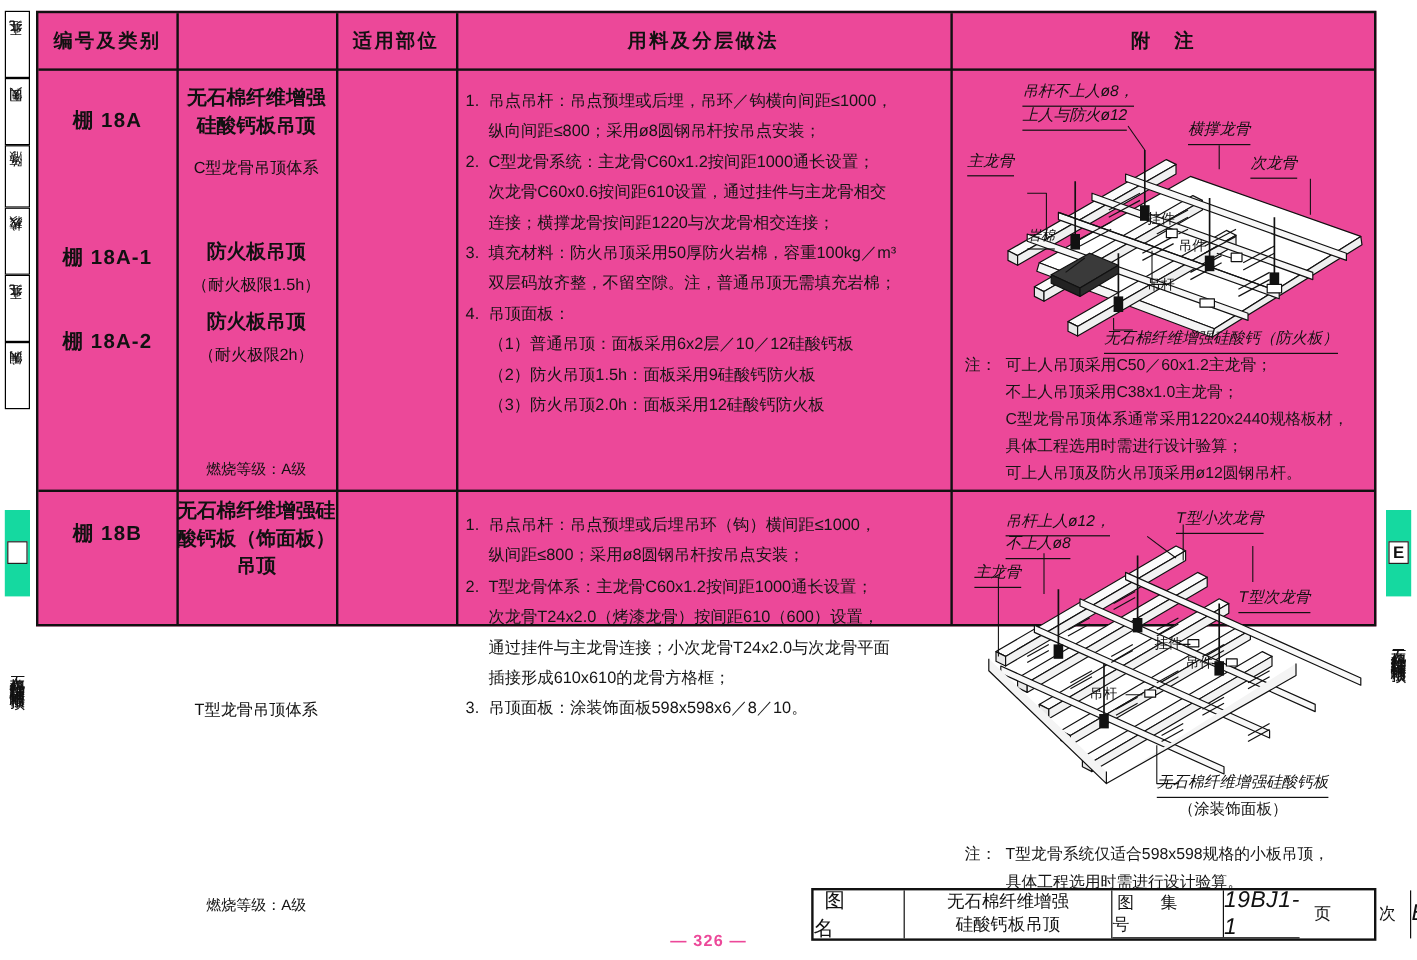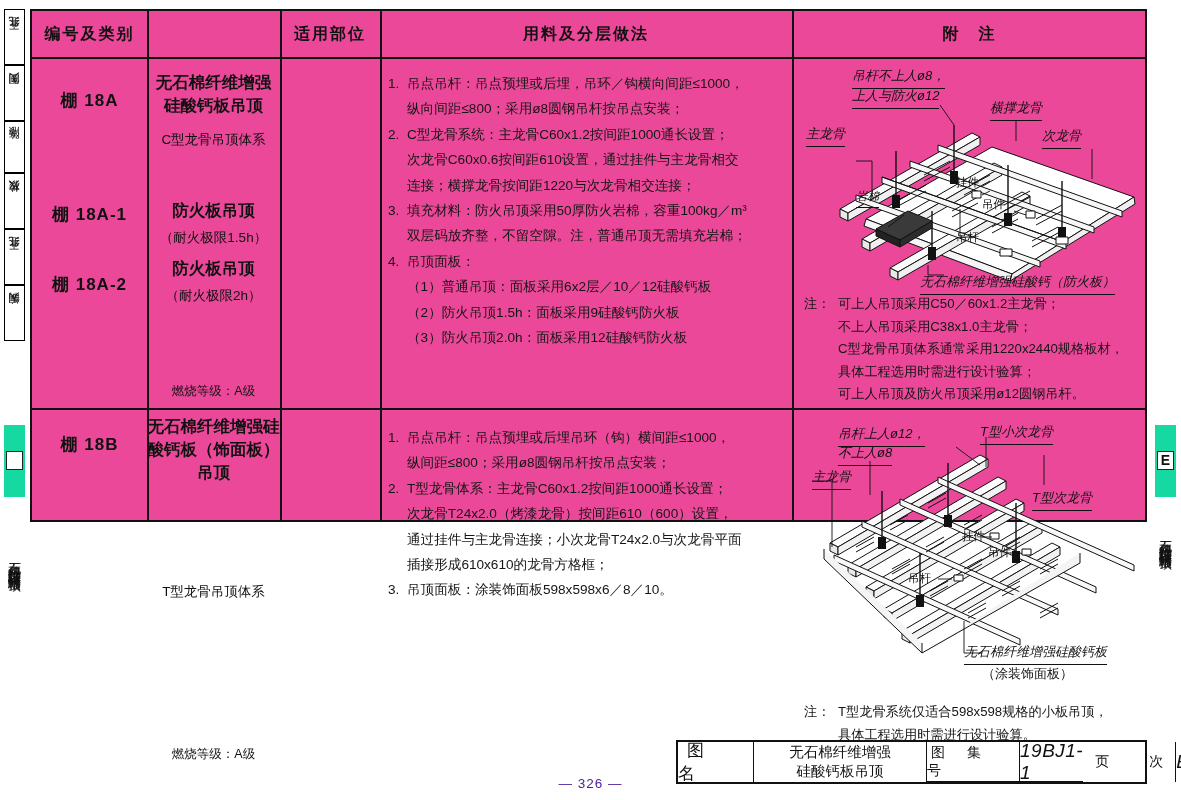--- a/index.html
+++ b/index.html
@@ -88,22 +88,22 @@
             text-indent:9px;font-weight:500;}
   .tb-mid{flex:1;border-right:1.8px solid #111;font-size:14.5px;line-height:19px;text-align:center;
           flex-direction:column;}
   .tb-right{width:218px;display:flex;flex-direction:row;}
   .tb-row{flex:1;display:flex;}
   .tb-row:first-child{border-bottom:1.8px solid #111;}
   .tb-k{width:92px;border-right:1.8px solid #111;display:flex;align-items:center;justify-content:center;
         font-size:14px;letter-spacing:4px;text-indent:4px;}
   .tb-v{flex:1;display:flex;align-items:center;justify-content:center;font-size:19px;letter-spacing:.5px;font-style:italic;}
 
-  .pagenum{position:absolute;left:0;right:0;top:776px;text-align:center;font-size:13.5px;color:#4c1d95;
-           letter-spacing:1px;}
+  .pagenum{position:absolute;left:0;right:0;top:776px;text-align:center;font-size:13.5px;color:#ec4899;
+           letter-spacing:1px;font-weight:bold;}
 </style>
 </head>
 <body>
 
 <div class="page">
 
   <div class="margin-col margin-left">
     <div class="vbox" style="top:9px;height:56px;">王兆红</div>
     <div class="vbox" style="top:65px;height:56px;">制图人</div>
     <div class="vbox" style="top:121px;height:52px;">陈澈</div>

